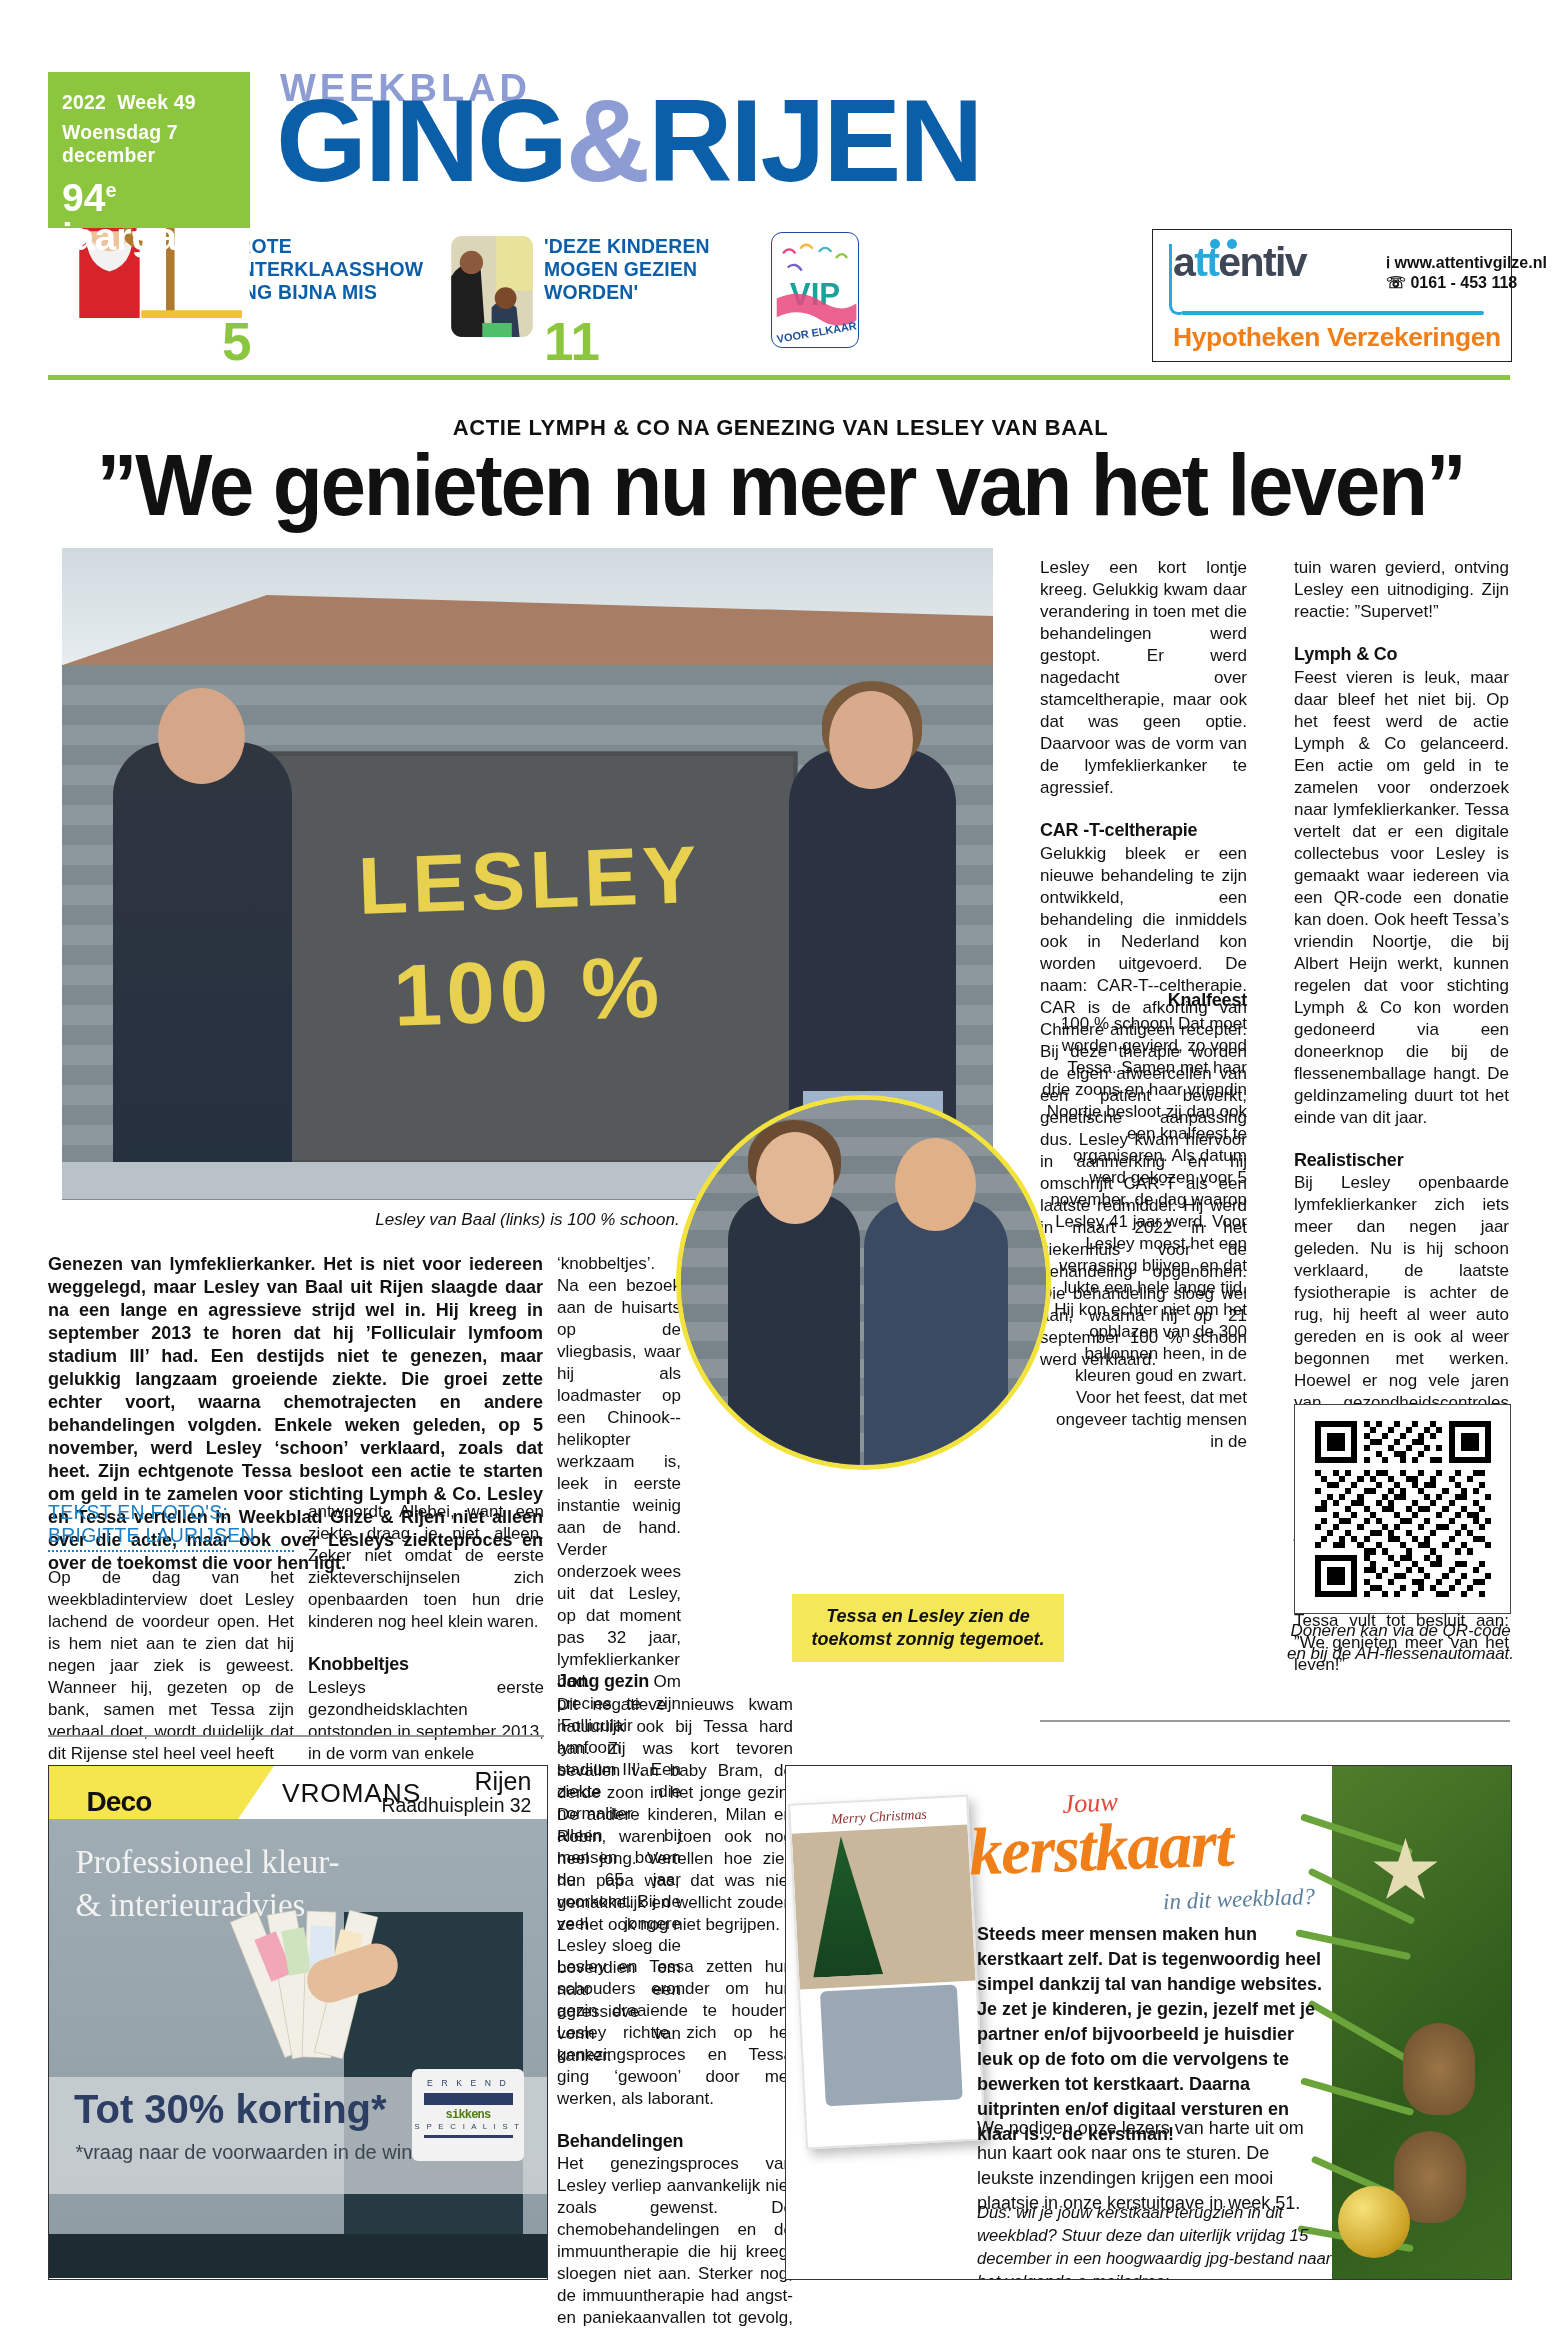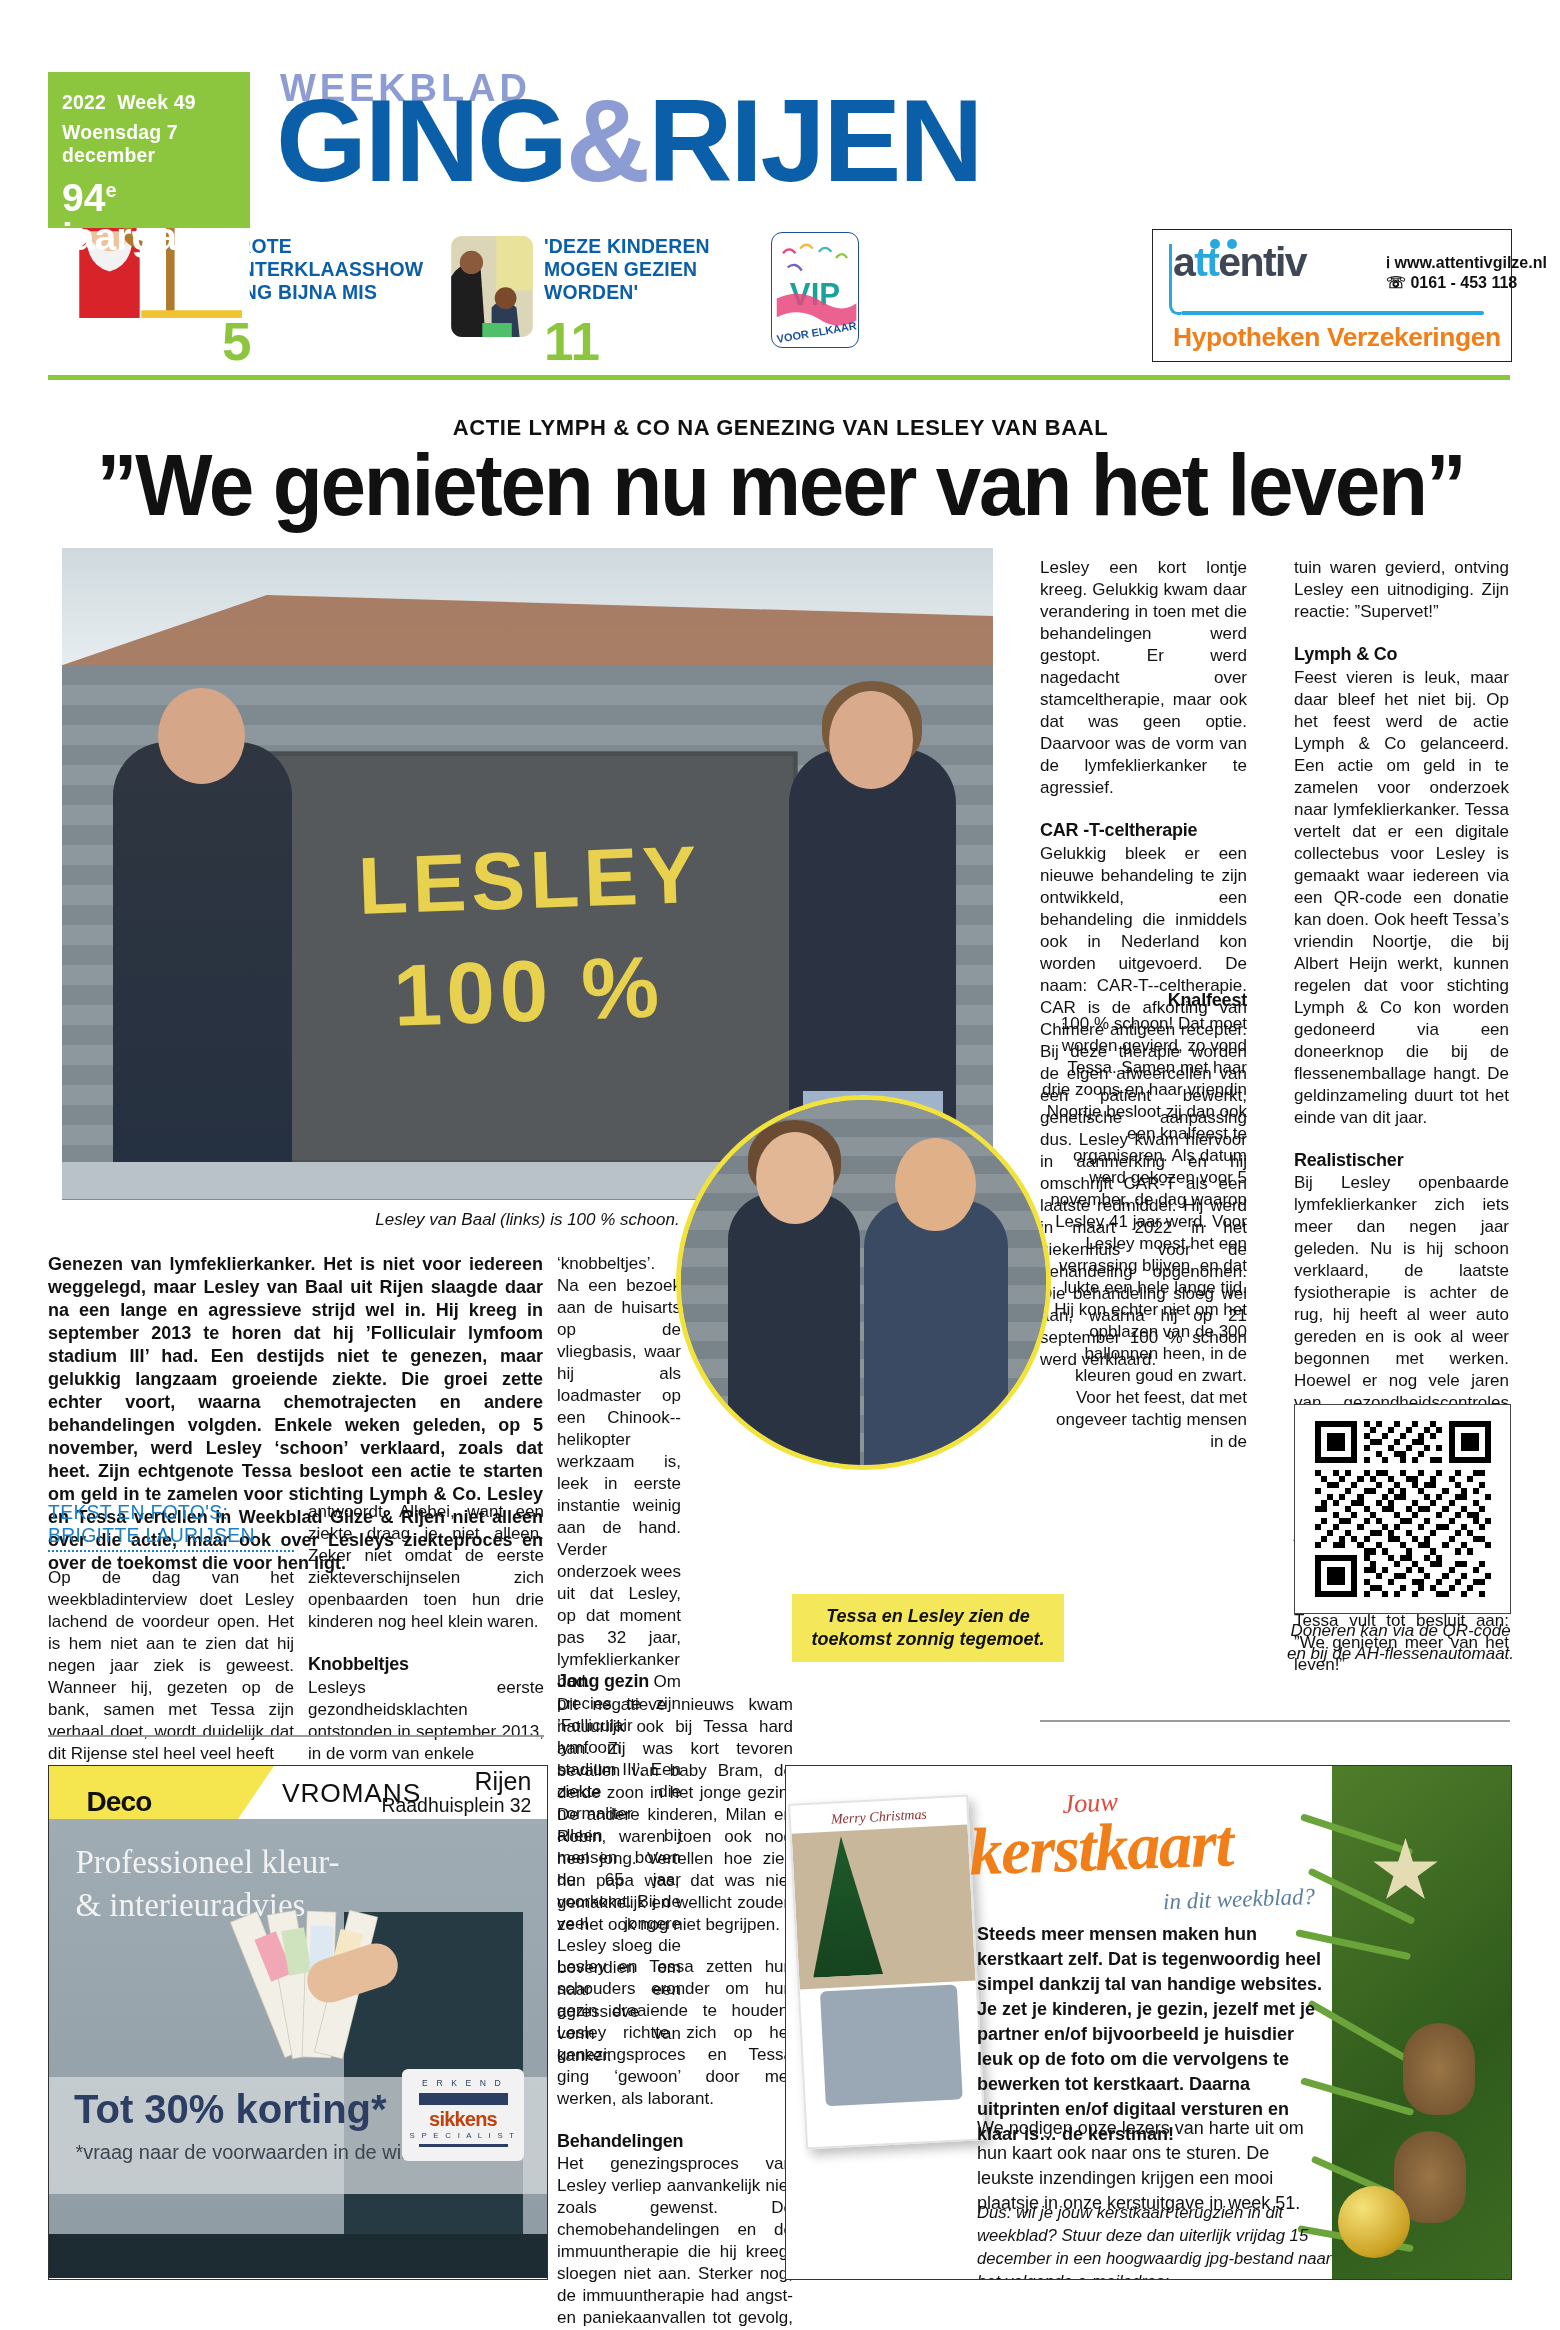--- a/index.html
+++ b/index.html
@@ -133,25 +133,25 @@
   .dk-person{position:absolute;left:295px;top:93px;width:179px;height:365px;background:#253a42;}
   .dk-arm{position:absolute;left:257px;top:132px;width:93px;height:44px;background:#e6bd9b;border-radius:22px;
           transform:rotate(-18deg);}
   .dk-fan{position:absolute;left:208px;top:93px;width:131px;height:163px;}
   .dk-fan i{position:absolute;display:block;width:28px;height:145px;background:#f2efe6;
             box-shadow:0 0 0 0.8px #cfcabb;}
   .dk-swatch{position:absolute;width:23px;height:45px;}
   .dk-band{position:absolute;left:0;bottom:84px;width:100%;height:117px;background:rgba(215,219,222,.72);}
   .dk-korting{position:absolute;left:25px;bottom:146px;font-size:40px;font-weight:bold;color:#2c3e63;}
   .dk-sub{position:absolute;left:26.4px;bottom:114px;font-size:20px;color:#3c4650;}
-  .dk-sikkens{position:absolute;right:23px;bottom:117px;width:122px;height:92px;background:#f2f2f2;
+  .dk-sikkens{position:absolute;right:23px;bottom:117px;width:112px;height:92px;background:#f2f2f2;
               border-radius:6.2px;text-align:center;}
   .dk-sikkens .e{font-size:8.6px;letter-spacing:3.1px;color:#2c3e63;padding-top:9.3px;}
   .dk-sikkens .bar{width:89px;height:12.4px;background:#2c3e63;margin:4.7px auto 3.1px;}
-  .dk-sikkens .n{font-size:20px;font-weight:bold;color:#c2410c;letter-spacing:-0.8px;}
+  .dk-sikkens .n{font-size:12px;font-weight:bold;color:#4d7c0f;letter-spacing:-0.8px;font-family:Liberation Mono, monospace;}
   .dk-sikkens .sp{font-size:7.8px;letter-spacing:2.3px;color:#2c3e63;}
   .dk-sikkens .bar2{width:89px;height:3.9px;background:#2c3e63;margin:3.1px auto 0;}
   .dk-dark{position:absolute;left:0;bottom:0;width:100%;height:44px;background:#1d2c33;}
 
   
   .kerst{position:absolute;left:785px;top:1765px;width:725px;height:513px;border:1.6px solid #333;
          background:#ffffff;overflow:hidden;}
   .kk-fir{position:absolute;right:0;top:0;width:179px;height:513px;
           background:linear-gradient(140deg,#4f7d2a,#2f5a1c 60%,#3d6b22);}
   .kk-fir .needle{position:absolute;width:117px;height:7px;background:#6aa43a;border-radius:3.9px;transform-origin:left;}

